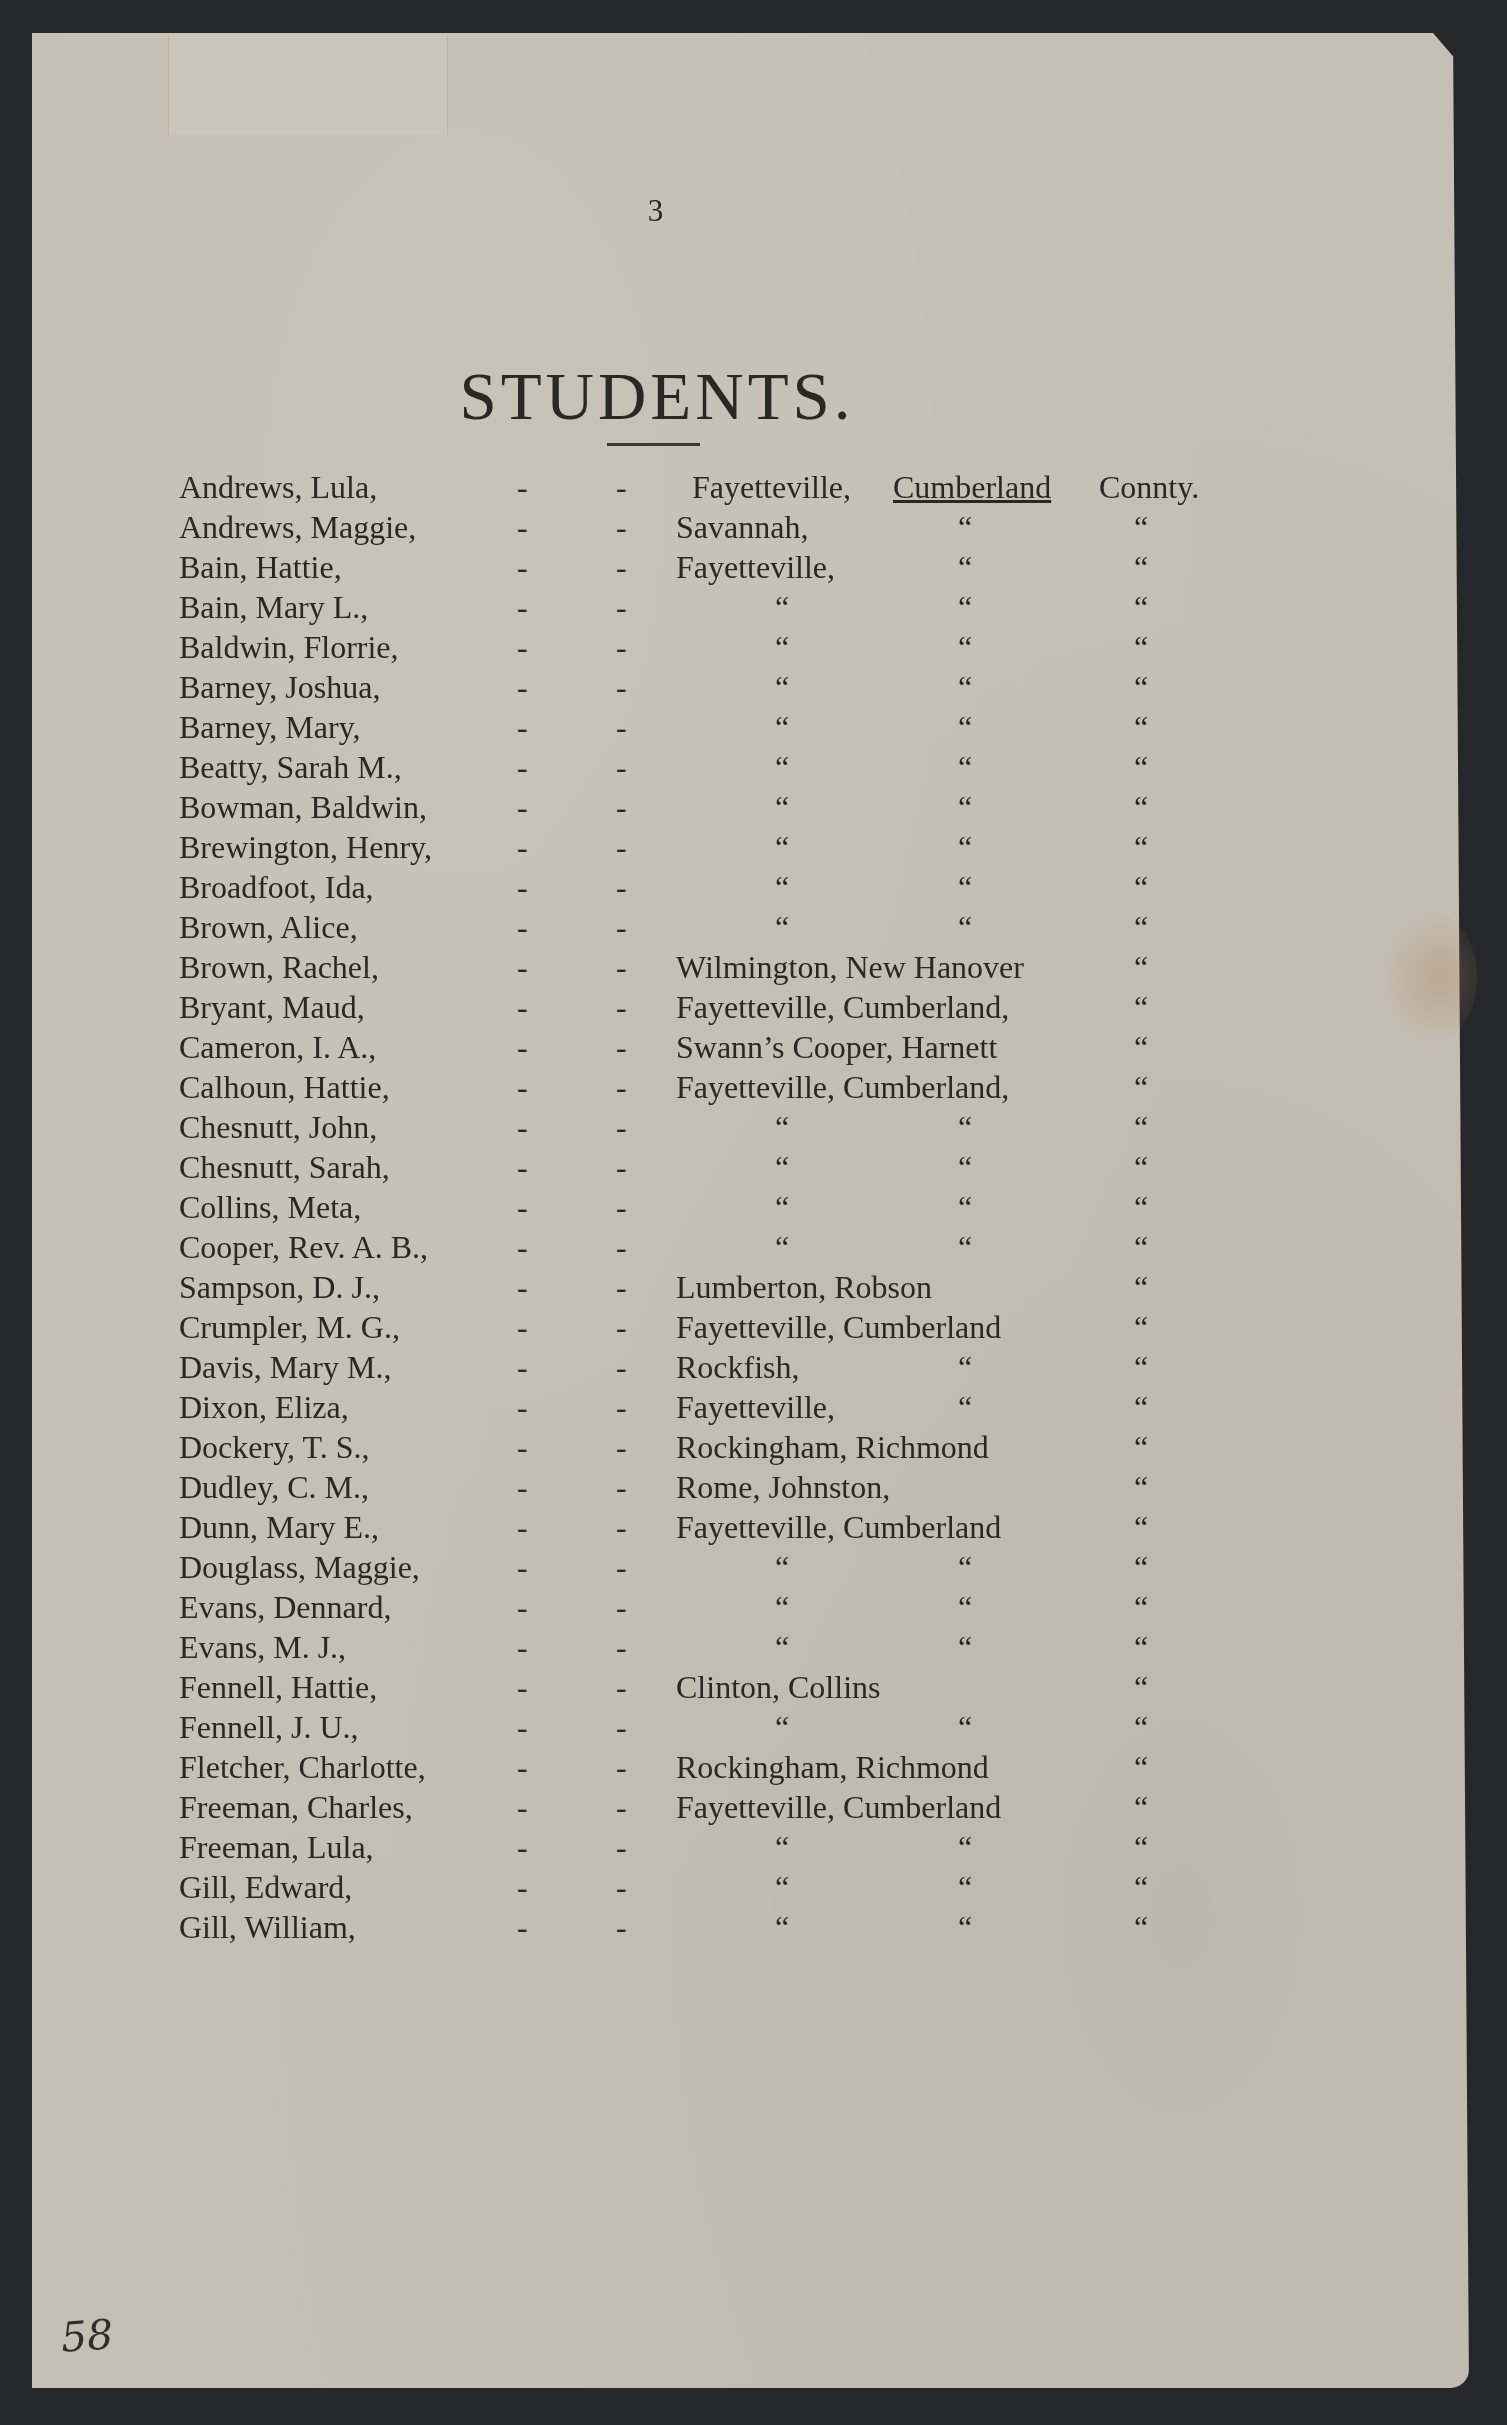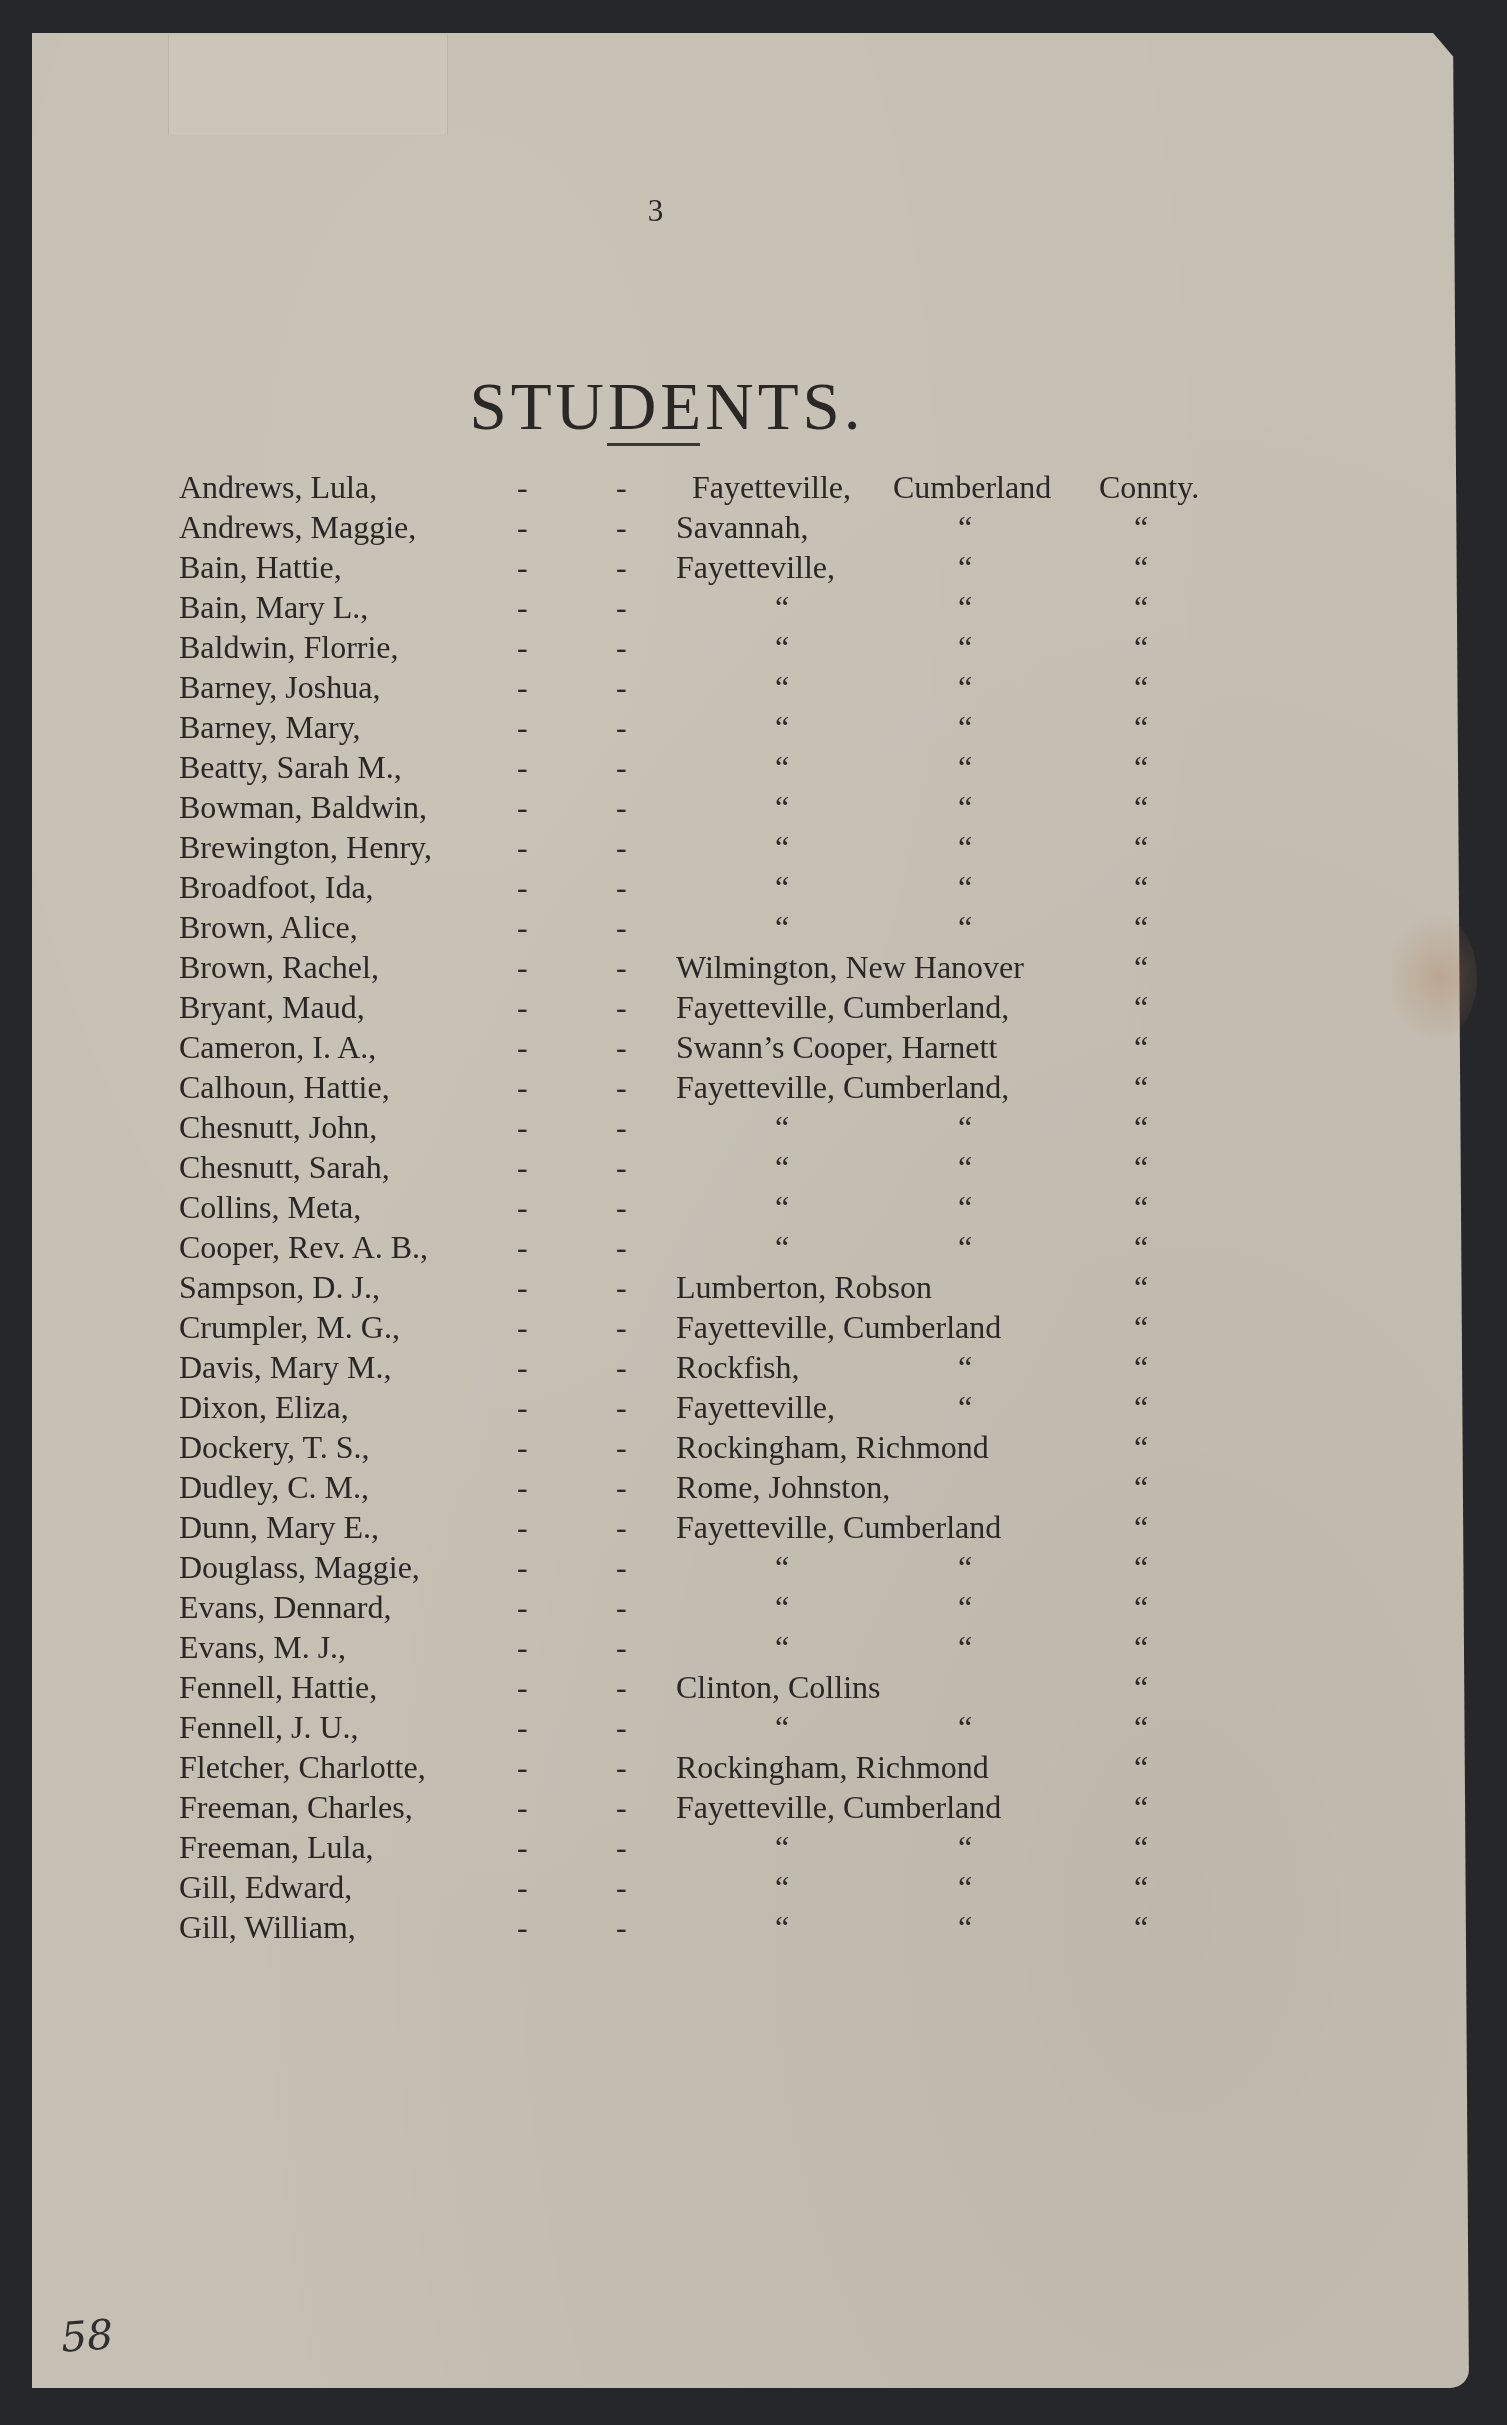--- a/index.html
+++ b/index.html
@@ -29,21 +29,21 @@
     background:radial-gradient(ellipse at 60% 50%, rgba(170,130,90,0.35), rgba(170,130,90,0) 70%);
     border-radius:50%;
   }
   .page-number {
     position:absolute; left:639px; top:193px; width:33px; text-align:center;
     font-size:31px; color:#2a2826; font-family:"Liberation Serif",serif;
   }
   .title {
     position:absolute; left:439px; top:356px; width:432px; text-align:center;
     font-size:67px; letter-spacing:4px; color:#2a2826; font-weight:normal;
-    font-family:"Liberation Serif",serif; margin:12px;
+    font-family:"Liberation Serif",serif; margin:2px;
   }
   .rule {
     position:absolute; left:607px; top:443px; width:93px; height:2.7px; background:#3a3835;
   }
   .rows { position:absolute; left:0; top:469px; width:1508px;margin-left:43px; }
   .row { position:relative; height:40px; font-size:32px; color:#2a2826;
          font-family:"Liberation Serif",serif; }
   .row span { position:absolute; top:0; white-space:nowrap; }
   .c-name { left:136px; }
   .c-d1 { left:474px; }
@@ -67,21 +67,21 @@
 <div class="page-number">3</div>
 <h1 class="title">STUDENTS.</h1>
 <div class="rule"></div>
 
 <div class="rows" id="rows">
     <div class="row">
       <span class="c-name">Andrews, Lula,</span>
       <span class="c-d1">-</span>
       <span class="c-d2">-</span>
       <span class="c-town" style="left: 649px;">Fayetteville,</span>
-      <span class="c-county" style="left: 850px;">Cumberland</span>
+      <span class="c-county" style="left: 850px; text-decoration: underline;">Cumberland</span>
       <span class="c-state" style="left: 1056px;">Connty.</span>
     </div>
     <div class="row">
       <span class="c-name">Andrews, Maggie,</span>
       <span class="c-d1">-</span>
       <span class="c-d2">-</span>
       <span class="c-town">Savannah,</span>
       <span class="c-county">“</span>
       <span class="c-state">“</span>
     </div>

